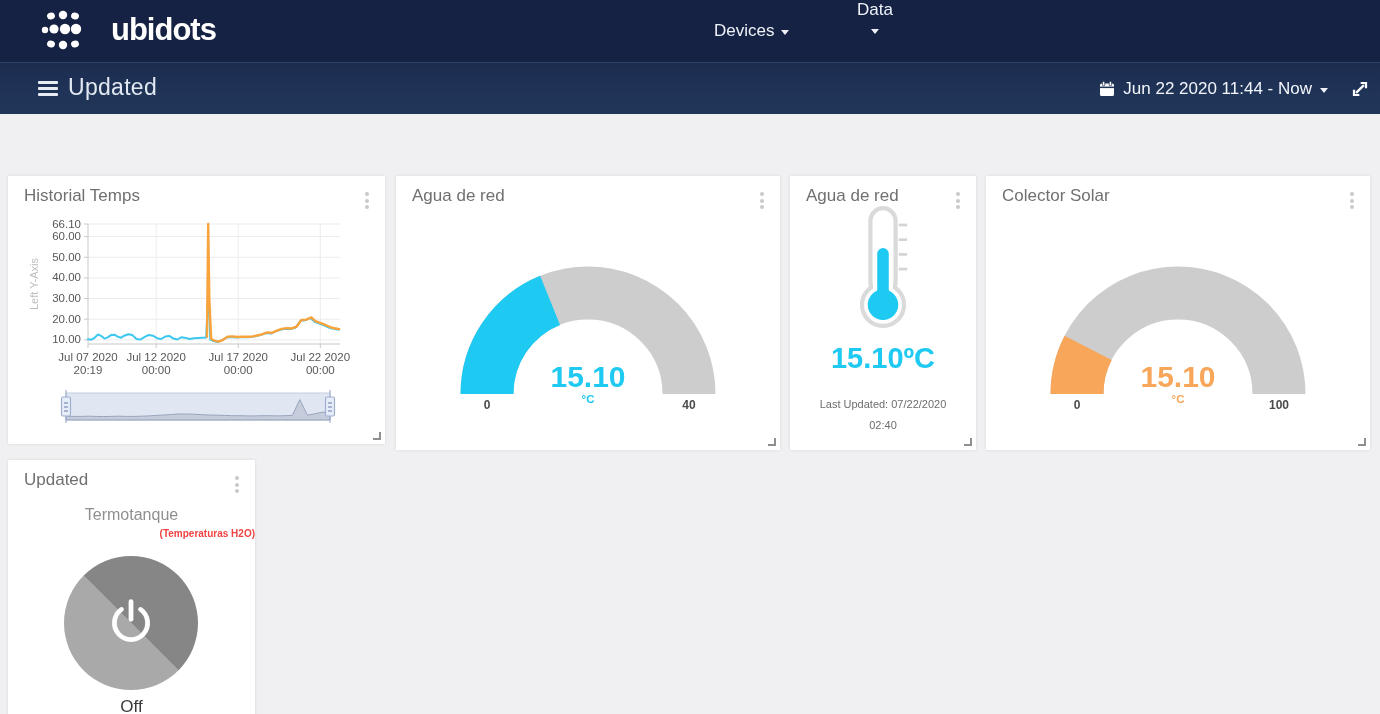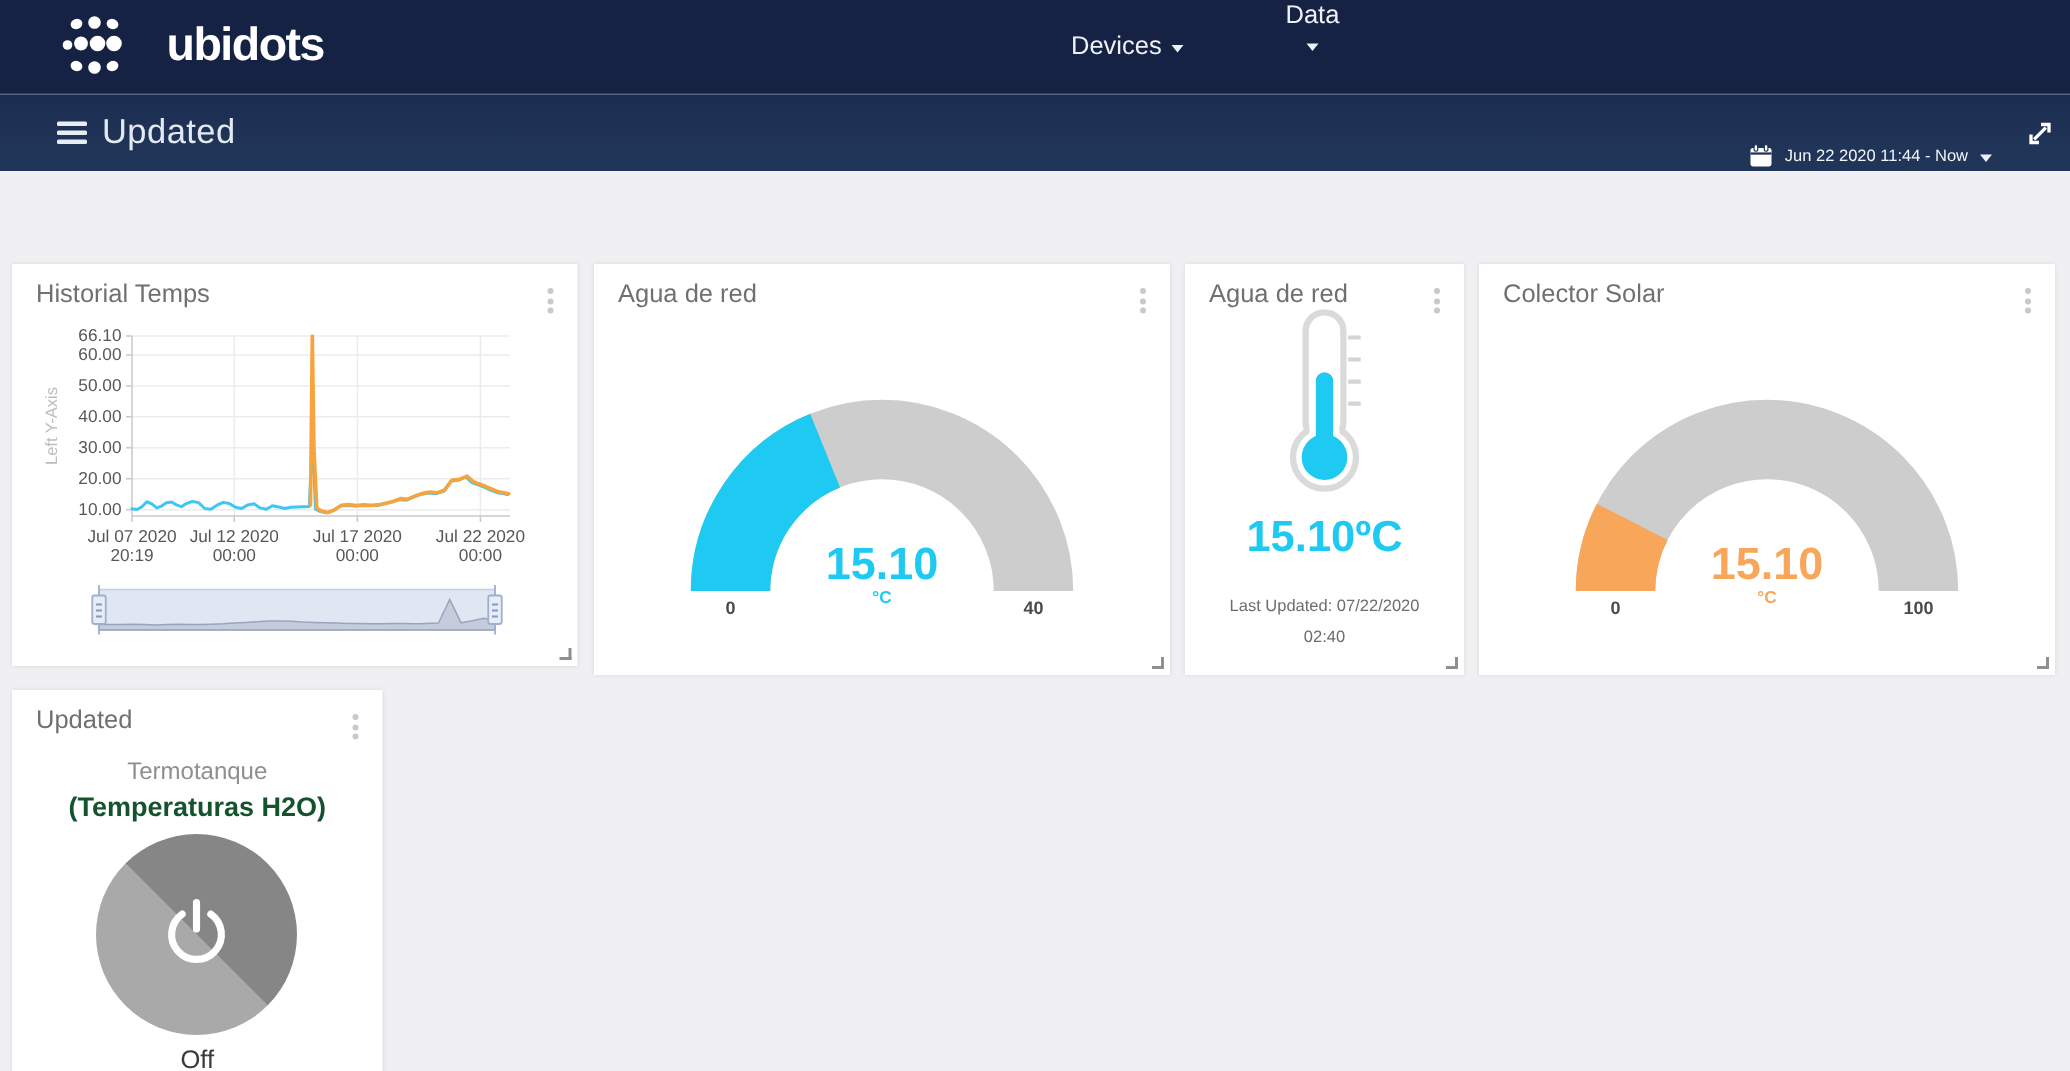--- a/index.html
+++ b/index.html
@@ -16,21 +16,21 @@
   .topnav-item.data { left:817px;flex-direction:column; }
   .caret { width:0; height:0; border-left:4.5px solid transparent; border-right:4.5px solid transparent; border-top:5px solid #eef1f7; margin-top:2px; }
 
   
   .subbar { position:absolute; left:0; top:62px; width:1380px; height:52px;
             background:linear-gradient(180deg,#1b2c4f 0%, #203457 60%, #213559 100%);
             border-top:1px solid #2b4066; }
   .hamburger { position:absolute; left:38px; top:18px; width:20px; cursor:pointer; }
   .hamburger span { display:block; width:20px; height:2.6px; background:#e8edf4; margin-bottom:3.4px; border-radius:1px; }
   .dash-title { position:absolute; left:68px; top:11px; color:#e2e9f2; font-size:23px; font-weight:300; letter-spacing:.3px; }
-  .daterange { position:absolute; right:52px; top:15px; height:52px; display:flex; align-items:center; gap:8px; color:#f2f5fa; font-size:11px; font-weight:500; cursor:pointer; }
+  .daterange { position:absolute; right:52px; top:0; height:52px; display:flex; align-items:center; gap:8px; color:#f2f5fa; font-size:17px; font-weight:500; cursor:pointer; }
   .expand-btn { position:absolute; right:10px; top:16px; width:20px; height:20px; cursor:pointer; }
 
   
   .card { position:absolute; background:var(--card-bg,#fff); box-shadow:0 0 3px rgba(0,0,0,.10);margin-top:42px; }
   .card-title { position:absolute; left:16px; top:10px; font-size:17px; color:var(--title-gray,#707070); }
   .kebab { position:absolute; right:12px; top:12px; padding:2px 4px; cursor:pointer; }
   .kebab i { display:block; width:4px; height:4px; border-radius:50%; background:#c9c9c9; margin:2.4px 0; }
   .resize-corner { position:absolute; right:4px; bottom:4px; width:8px; height:8px;
                    border-right:2px solid #8f8f8f; border-bottom:2px solid #8f8f8f; cursor:nwse-resize; }
 
@@ -53,21 +53,21 @@
   .cyan { color:var(--accent-cyan,#1ec9f2); }
   .orange { color:var(--accent-orange,#f7a65a); }
 
   
   .thermo-svg { position:absolute; left:51px; top:28px; }
   .thermo-value { position:absolute; left:0; top:166px; width:100%; text-align:center; font-size:29px; font-weight:700; color:var(--accent-cyan,#1ec9f2); }
   .thermo-updated { position:absolute; left:0; top:218px; width:100%; text-align:center; font-size:11px; color:var(--text-gray,#6d6d6d); line-height:21px; }
 
   
   .switch-device { position:absolute; left:0; top:46px; width:100%; text-align:center; font-size:16px; color:#8f8f8f; }
-  .switch-var { position:absolute; left:0; top:68px; width:100%; text-align:center; font-size:18px; font-weight:700; color:#14532d; }
+  .switch-var { position:absolute; left:0; top:68px; width:100%; text-align:right; font-size:10px; font-weight:700; color:#ef4444; }
   .power-circle { position:absolute; left:56px; top:96px; width:134px; height:134px; border-radius:50%;
                   background:linear-gradient(225deg,#868686 0%,#868686 50%,#a9a9a9 50%,#a9a9a9 100%);
                   display:flex; align-items:center; justify-content:center; cursor:pointer; }
   .switch-state { position:absolute; left:0; top:237px; width:100%; text-align:center; font-size:17px; color:#3a3a3a; }
 </style>
 </head>
 <body>
 
 <div class="app">
 

